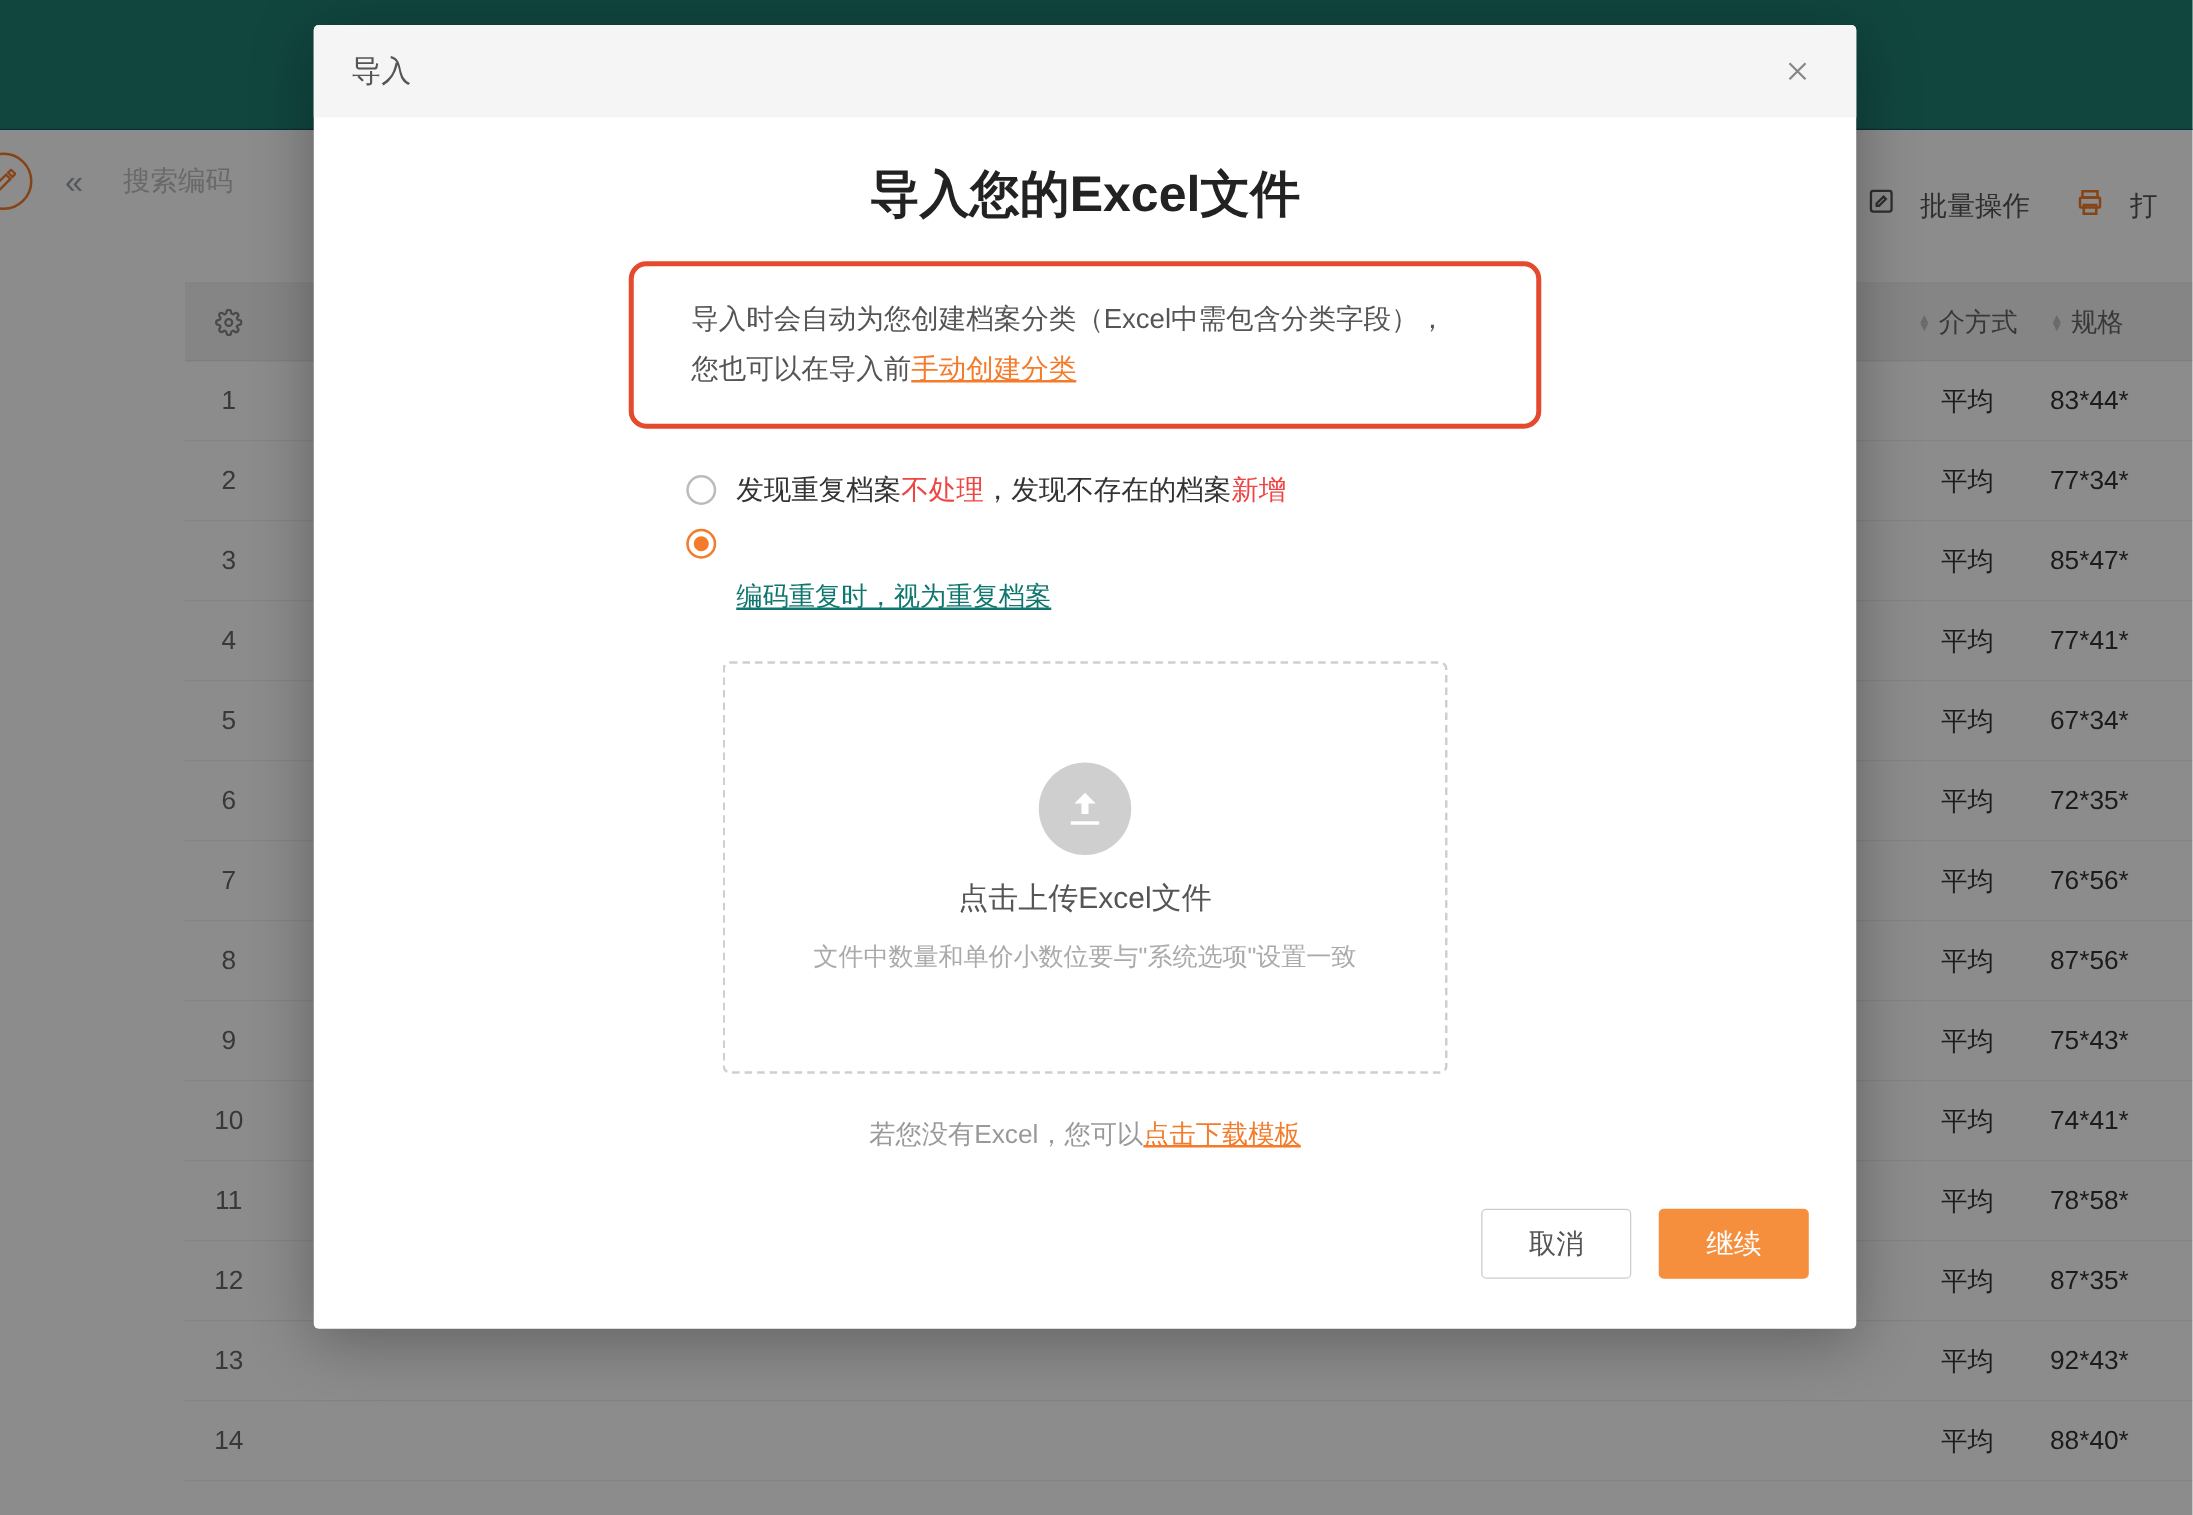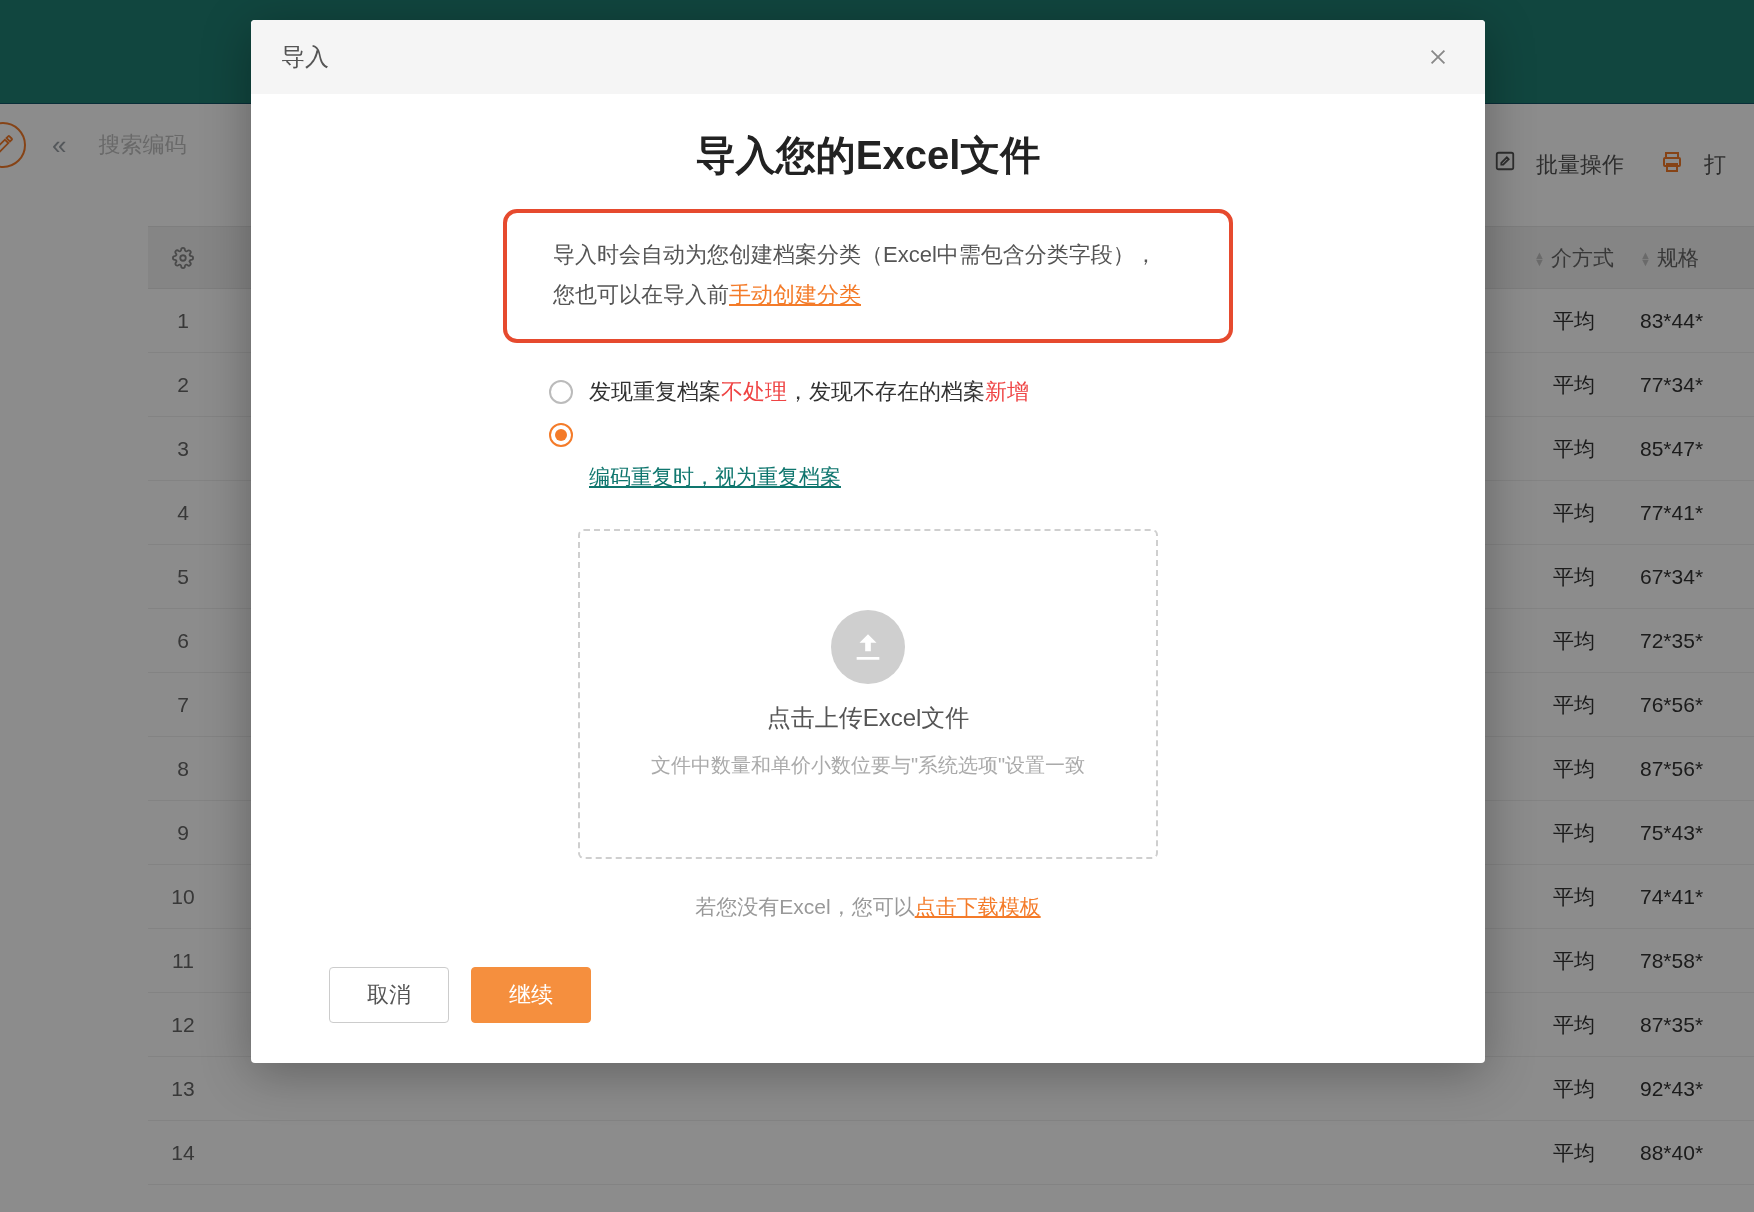--- a/index.html
+++ b/index.html
@@ -111,21 +111,21 @@
     width: 74px; height:74px; border-radius:50%; background:#cfcfcf; display:flex; align-items:center; justify-content:center;
   }
   .up-icon svg { width: 34px; height:34px; fill:#fff; }
   .up-main { font-size: 24px; color:#555; }
   .up-sub  { font-size: 20px; color:#aaa; text-align:center; padding: 0 26px;}
 
   .tmpl-line { margin-top: 34px; font-size: 21px; color:#999; }
   .tmpl-line a { color:#f47b29; text-decoration: underline; cursor:pointer; }
 
   .modal-foot {
-    display:flex; gap: 22px; padding: 36px 38px 40px 38px; margin-left: 40px;
+    display:flex; justify-content:flex-end; gap: 22px; padding: 36px 38px 40px 38px; margin-left: 40px;
   }
   .btn {
     min-width: 120px; height: 56px; border-radius: 4px; font-size: 22px; cursor:pointer;
     display:flex; align-items:center; justify-content:center;
   }
   .btn.secondary { background:#fff; border:1px solid #ccc; color:#555; }
   .btn.primary   { background:#f58f3e; color:#fff; border:1px solid #f58f3e;font-family:Liberation Serif, serif; }
 
   
   svg { display:block; }

